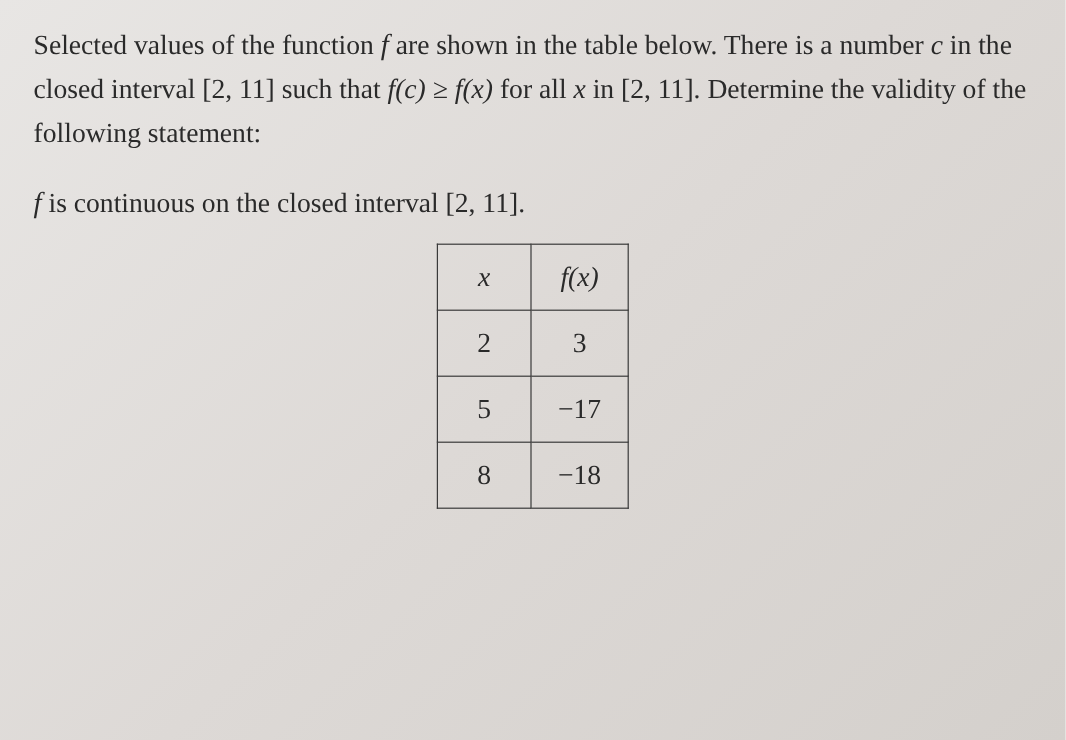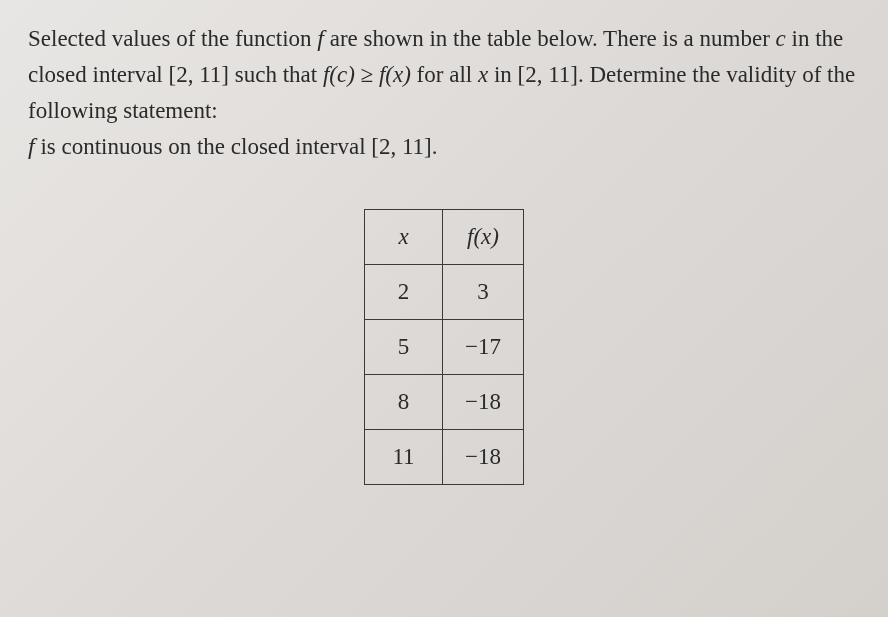--- a/index.html
+++ b/index.html
@@ -12,34 +12,35 @@
       height: 617px;
       background: linear-gradient(135deg, #e8e6e4 0%, #ddd9d6 50%, #d4d0cc 100%);
       font-family: Georgia, 'Times New Roman', serif;
       color: #2a2a2a;
       padding: 20px 28px;
       position: relative;
     }
     .problem-text {
       font-size: 23px;
       line-height: 1.55;
+      margin-bottom: 24px;
     }
     .problem-text .math-f {
       font-family: 'Times New Roman', serif;
       font-style: italic;
       font-size: 24px;
     }
     .problem-text .math {
       font-family: 'Times New Roman', serif;
       font-style: italic;
     }
     .statement {
       font-size: 23px;
       line-height: 1.5;
-      margin-bottom: 44px;
+      margin-bottom: 15px;
     }
     .statement .math-f {
       font-family: 'Times New Roman', serif;
       font-style: italic;
       font-size: 24px;
     }
     .table-container {
       display: flex;
       justify-content: center;
       margin-top: 10px;
@@ -93,19 +94,15 @@
       <td>3</td>
     </tr>
     <tr>
       <td>5</td>
       <td>−17</td>
     </tr>
     <tr>
       <td>8</td>
       <td>−18</td>
     </tr>
-    <tr>
-      <td>11</td>
-      <td>−18</td>
-    </tr>
   </tbody>
     </table>
 </div>
 
 </body></html>

